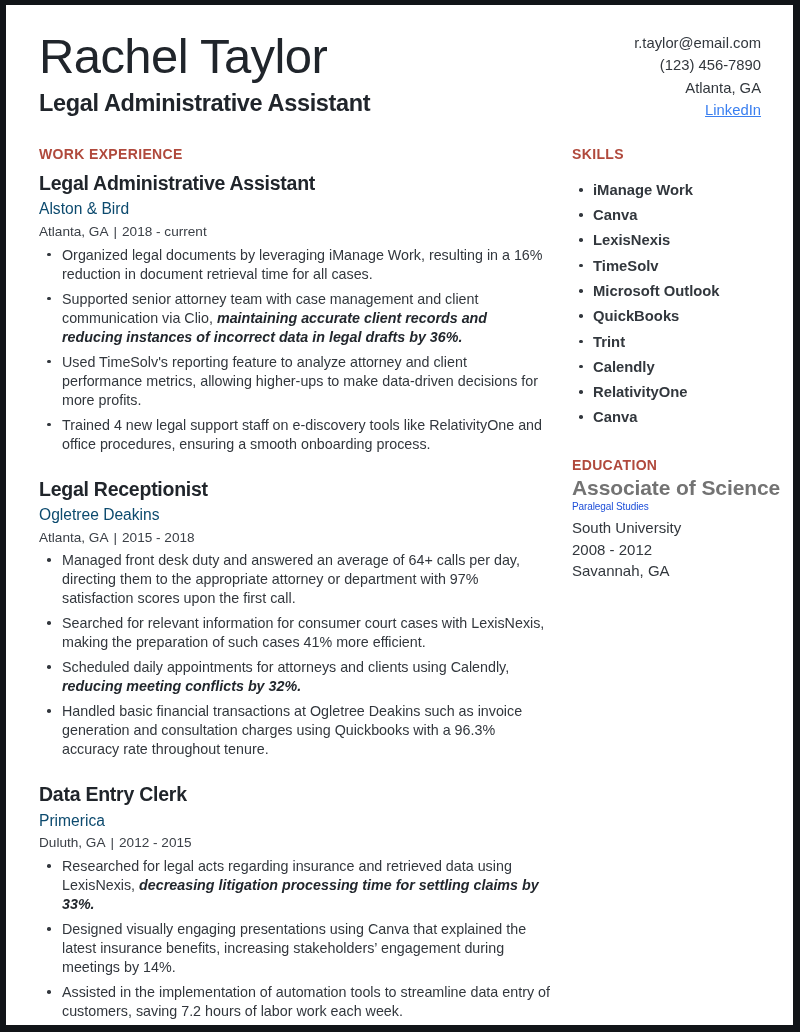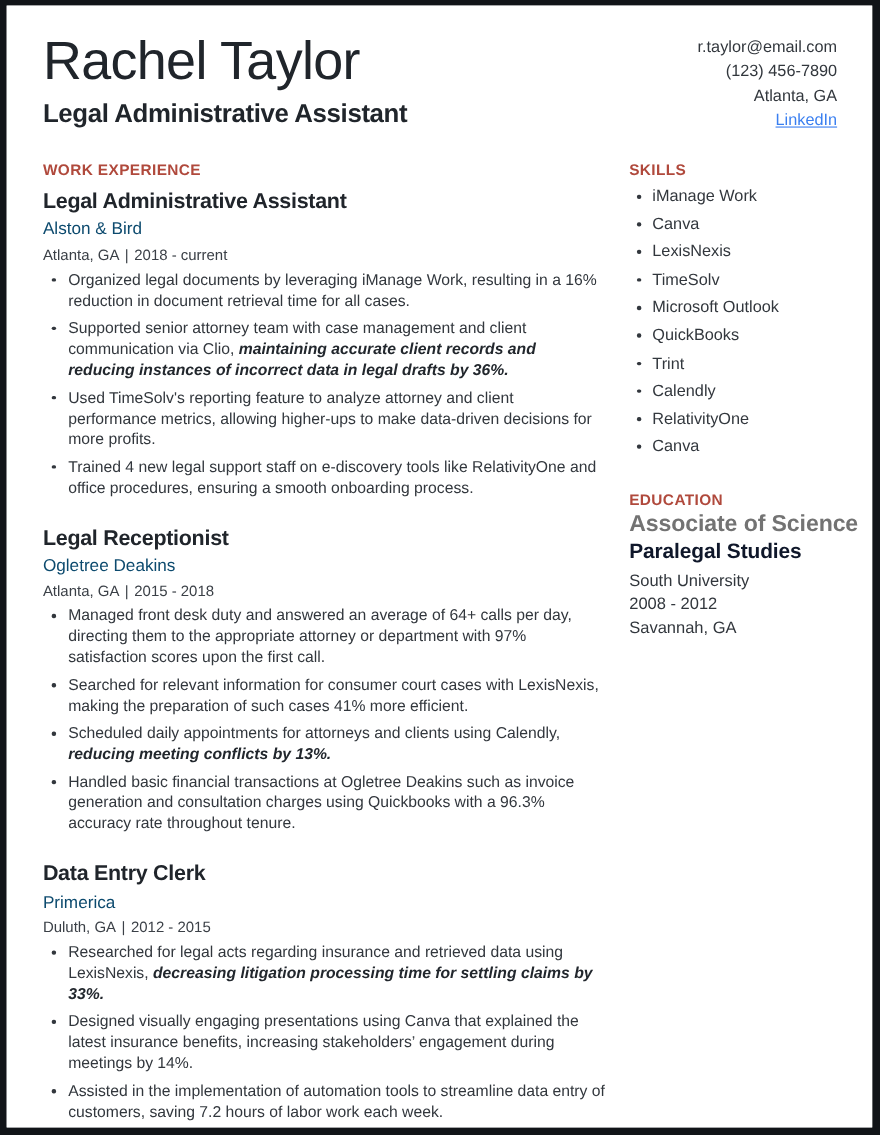--- a/index.html
+++ b/index.html
@@ -150,21 +150,22 @@
     font-style: italic;
     font-weight: 700;
     color: #22272d;
   }
 
   
   .side-block + .side-block { margin-top: 29px; }
 
   ul.skills {
     list-style: none;
-    margin-top: 7px;
+    margin-top: 18px;
+    font-weight: bold;
   }
 
   ul.skills li {
     position: relative;
     font-size: 14.8px;
     line-height: 1.37;
     color: #32373d;
     padding-left: 21px;
     margin-top: 5px;
   }
@@ -183,24 +184,24 @@
   .edu-degree {
     font-size: 21px;
     font-weight: 700;
     letter-spacing: -0.1px;
     color: #737373;
     line-height: 1.28;
     margin-top: 2px;
   }
 
   .edu-field {
-    font-size: 19px;
-    font-weight: 700;
+    font-size: 10px;
+    font-weight: 400;
     letter-spacing: -0.1px;
-    color: #0f172a;
+    color: #1d4ed8;
     line-height: 1.28;
   }
 
   .edu-line {
     font-size: 15px;
     color: #32373d;
     line-height: 1.42;
   }
   .edu-school { margin-top: 3px; }
 </style>
@@ -239,21 +240,21 @@
                 <li><span>Trained 4 new legal support staff on e-discovery tools like RelativityOne and office procedures, ensuring a smooth onboarding process.</span></li>
               </ul>
             </div>
             <div class="job">
               <div class="job-title">Legal Receptionist</div>
               <div class="job-company">Ogletree Deakins</div>
               <div class="job-meta"><span>Atlanta, GA</span><span class="sep">|</span><span>2015 - 2018</span></div>
               <ul class="bullets">
                 <li><span>Managed front desk duty and answered an average of 64+ calls per day, directing them to the appropriate attorney or department with 97% satisfaction scores upon the first call.</span></li>
                 <li><span>Searched for relevant information for consumer court cases with LexisNexis, making the preparation of such cases 41% more efficient.</span></li>
-                <li><span>Scheduled daily appointments for attorneys and clients using Calendly, </span><em>reducing meeting conflicts by 13%.</em></li>
+                <li><span>Scheduled daily appointments for attorneys and clients using Calendly, </span><em>reducing meeting conflicts by 32%.</em></li>
                 <li><span>Handled basic financial transactions at Ogletree Deakins such as invoice generation and consultation charges using Quickbooks with a 96.3% accuracy rate throughout tenure.</span></li>
               </ul>
             </div>
             <div class="job">
               <div class="job-title">Data Entry Clerk</div>
               <div class="job-company">Primerica</div>
               <div class="job-meta"><span>Duluth, GA</span><span class="sep">|</span><span>2012 - 2015</span></div>
               <ul class="bullets">
                 <li><span>Researched for legal acts regarding insurance and retrieved data using LexisNexis, </span><em>decreasing litigation processing time for settling claims by 33%.</em></li>
                 <li><span>Designed visually engaging presentations using Canva that explained the latest insurance benefits, increasing stakeholders’ engagement during meetings by 14%.</span></li>

